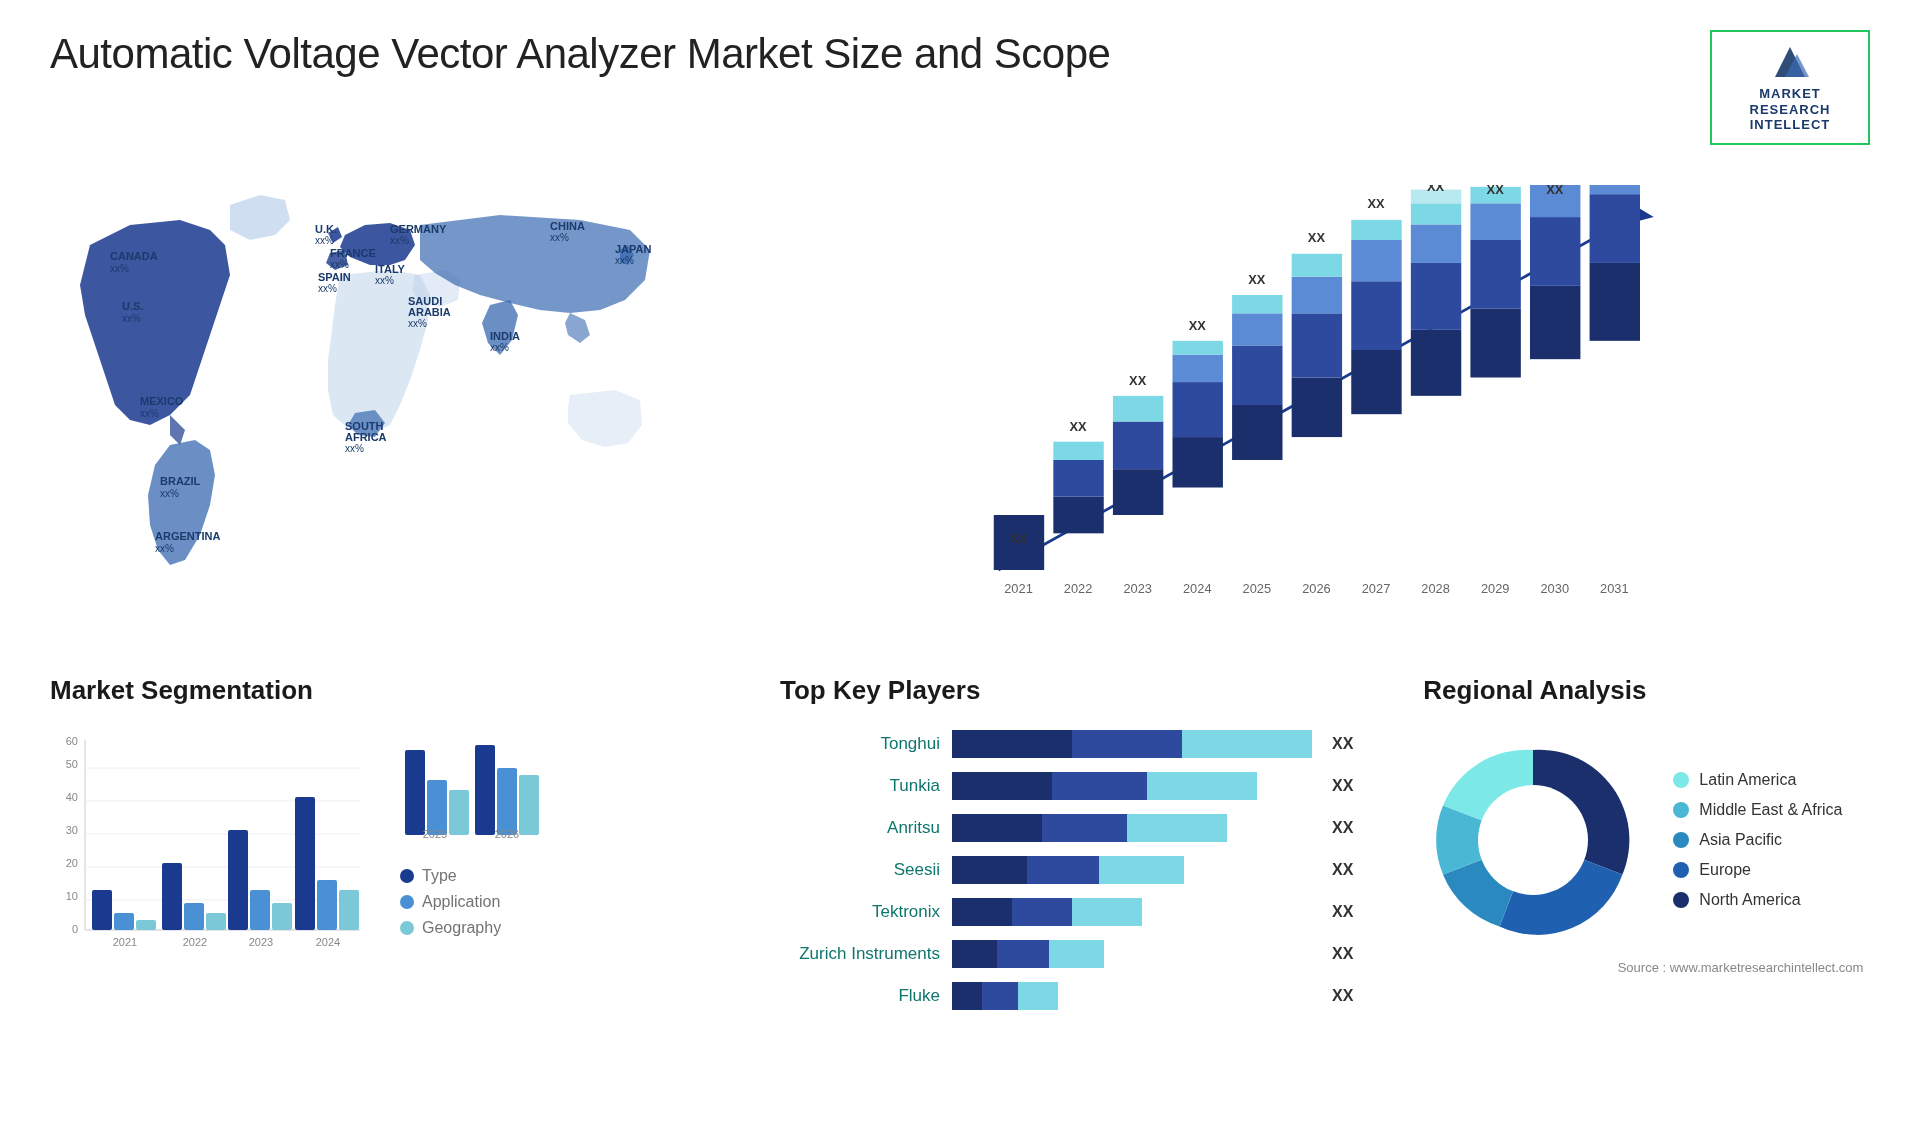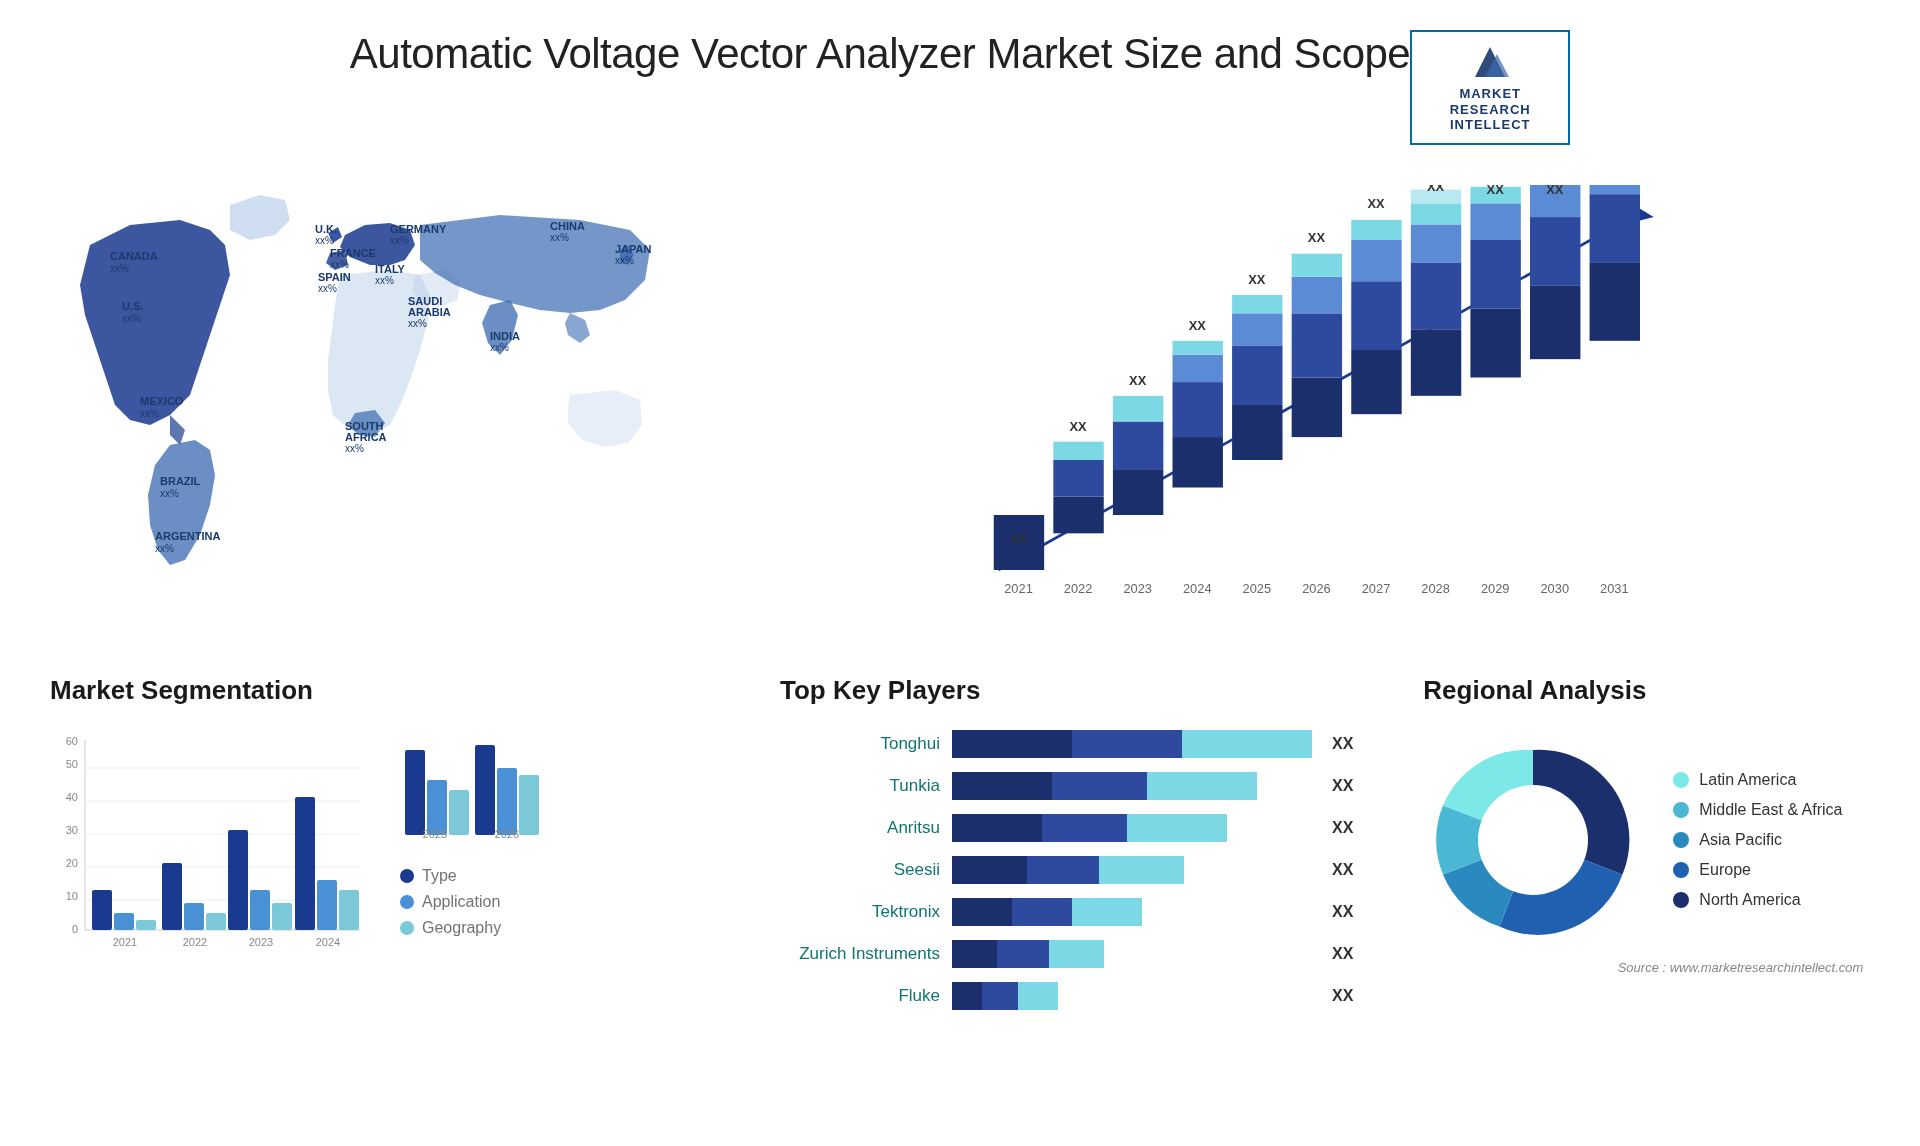--- a/index.html
+++ b/index.html
@@ -11,35 +11,35 @@
       overflow: hidden;
     }
     .page {
       width: 1920px;
       min-height: 1146px;
       background: #fff;
       padding: 30px 50px;
     }
     .header {
       display: flex;
-      justify-content: center;
+      justify-content: space-between;
       align-items: flex-start;
       margin-bottom: 20px;
     }
     .page-title {
       font-size: 42px;
       font-weight: 400;
       color: #222;
       letter-spacing: -0.5px;
     }
     .logo-box {
       display: flex;
       flex-direction: column;
       align-items: center;
-      border: 2px solid #0369a1;
+      border: 2px solid #22c55e;
       padding: 10px 18px;
       min-width: 160px;
     }
     .logo-icon {
       width: 50px;
       height: 40px;
       margin-bottom: 4px;
     }
     .logo-text {
       font-size: 13px;
@@ -149,21 +149,20 @@
     .reg-legend-dot {
       width: 16px;
       height: 16px;
       border-radius: 50%;
     }
     .source-text {
       text-align: right;
       font-size: 13px;
       color: #888;
       margin-top: 10px;
-      font-style: italic;
     }
     
     .map-label {
       font-size: 11px;
       font-weight: 600;
       fill: #1a3a6b;
     }
     .map-sublabel {
       font-size: 10px;
       fill: #1a3a6b;

